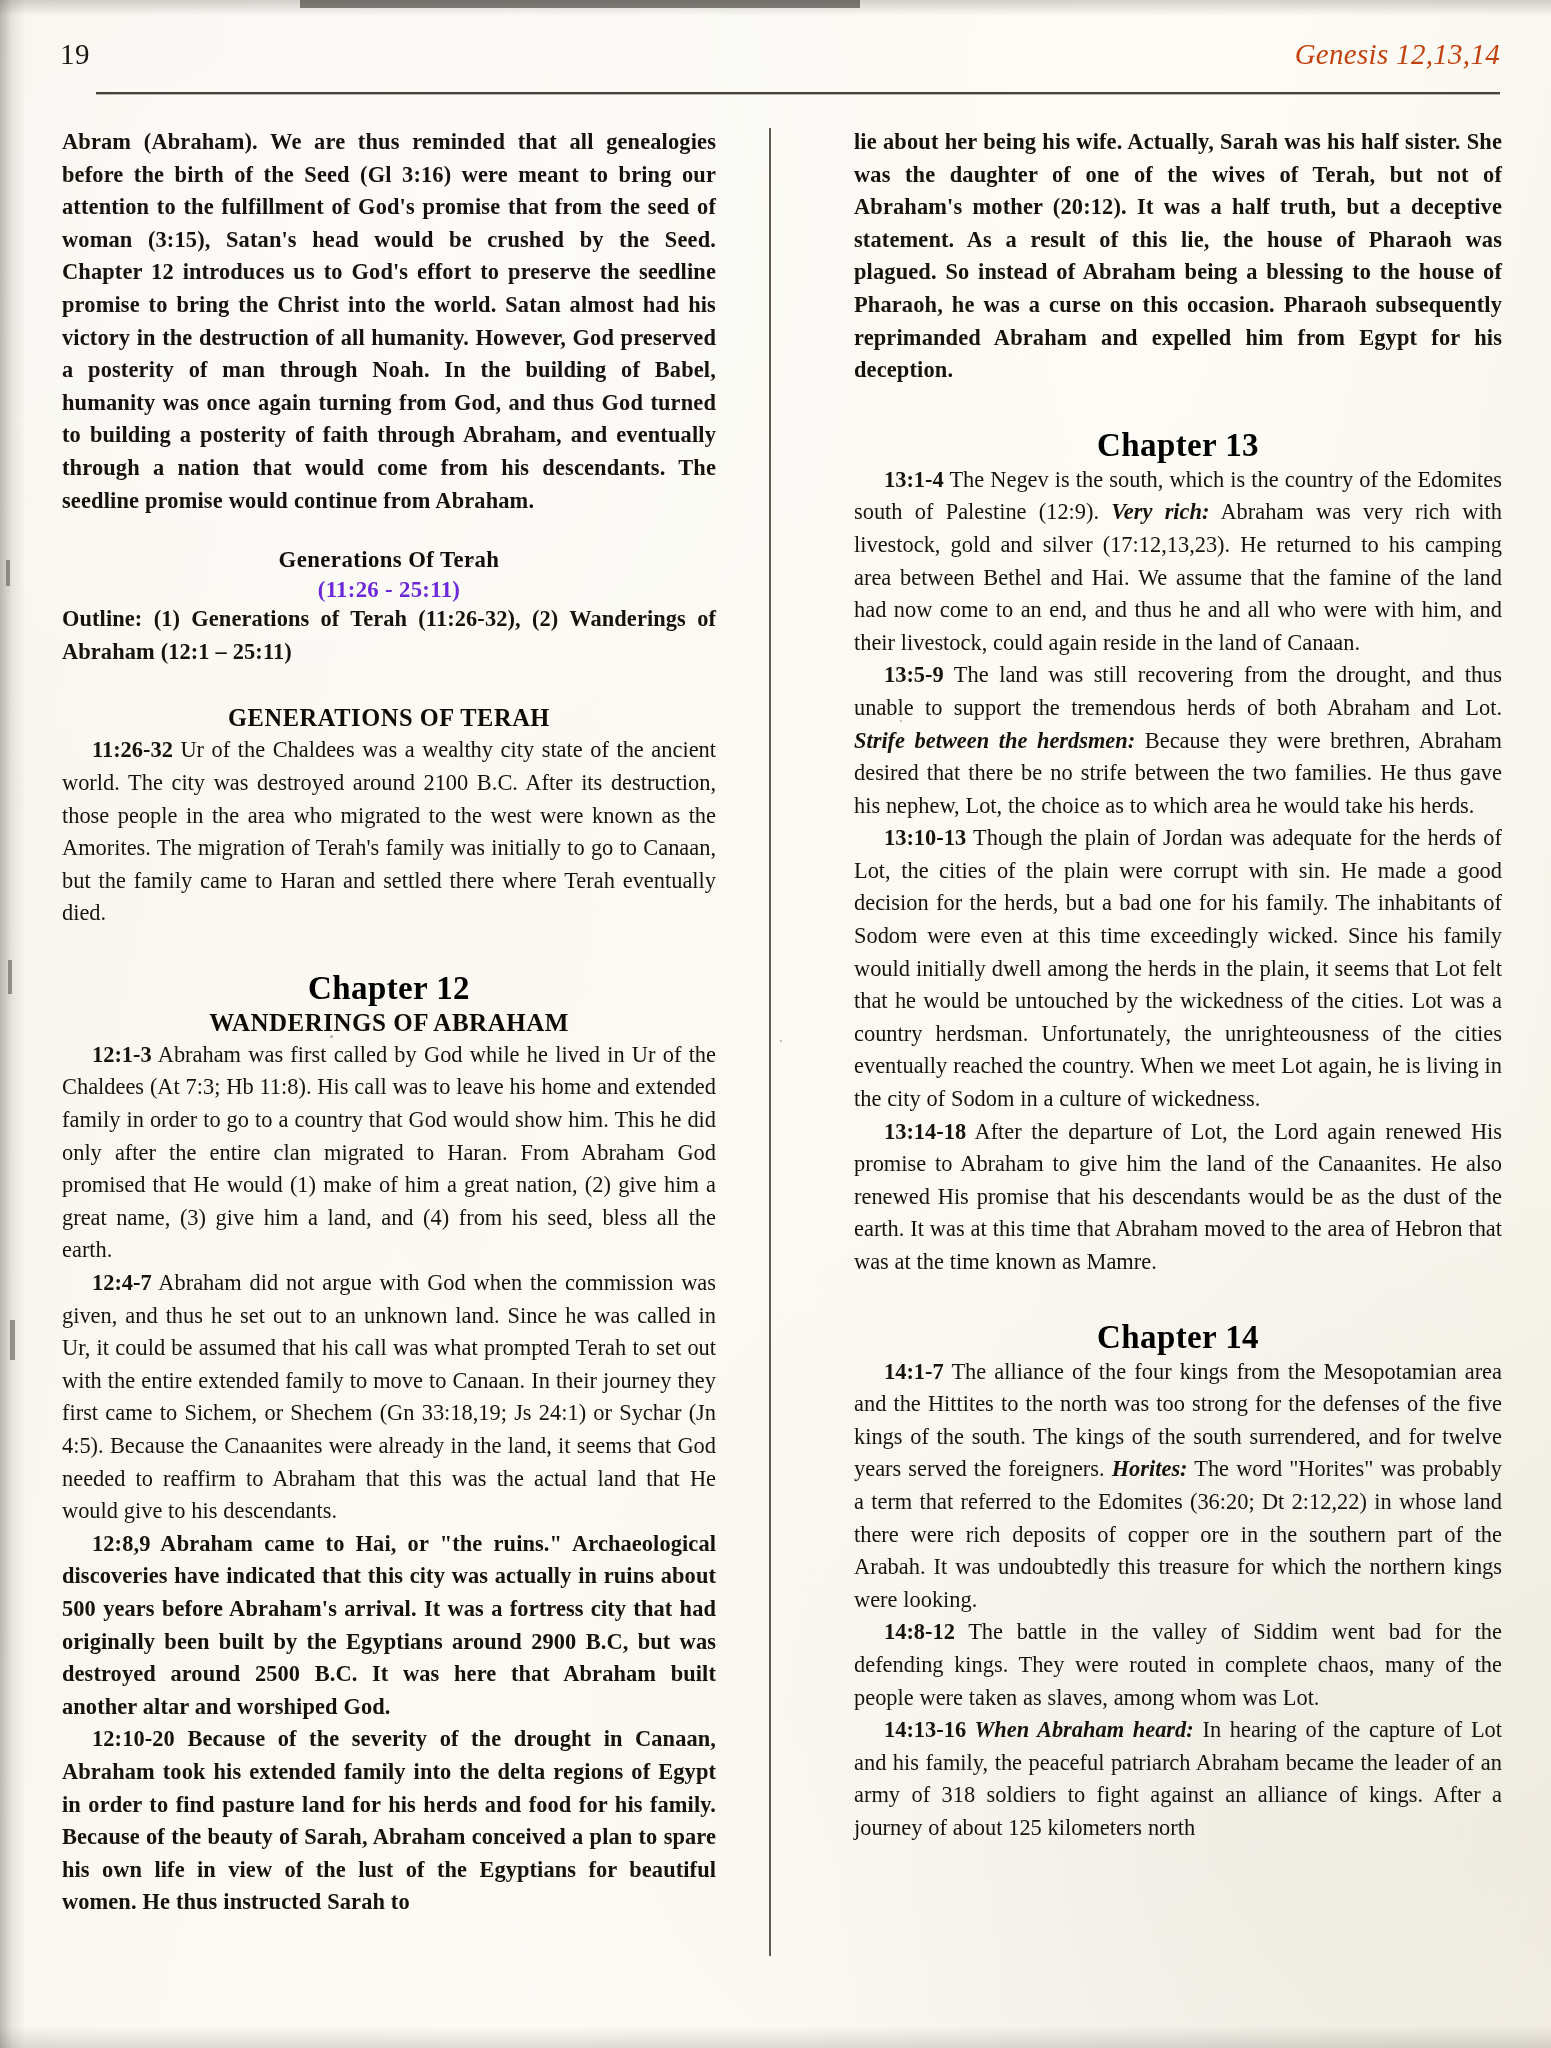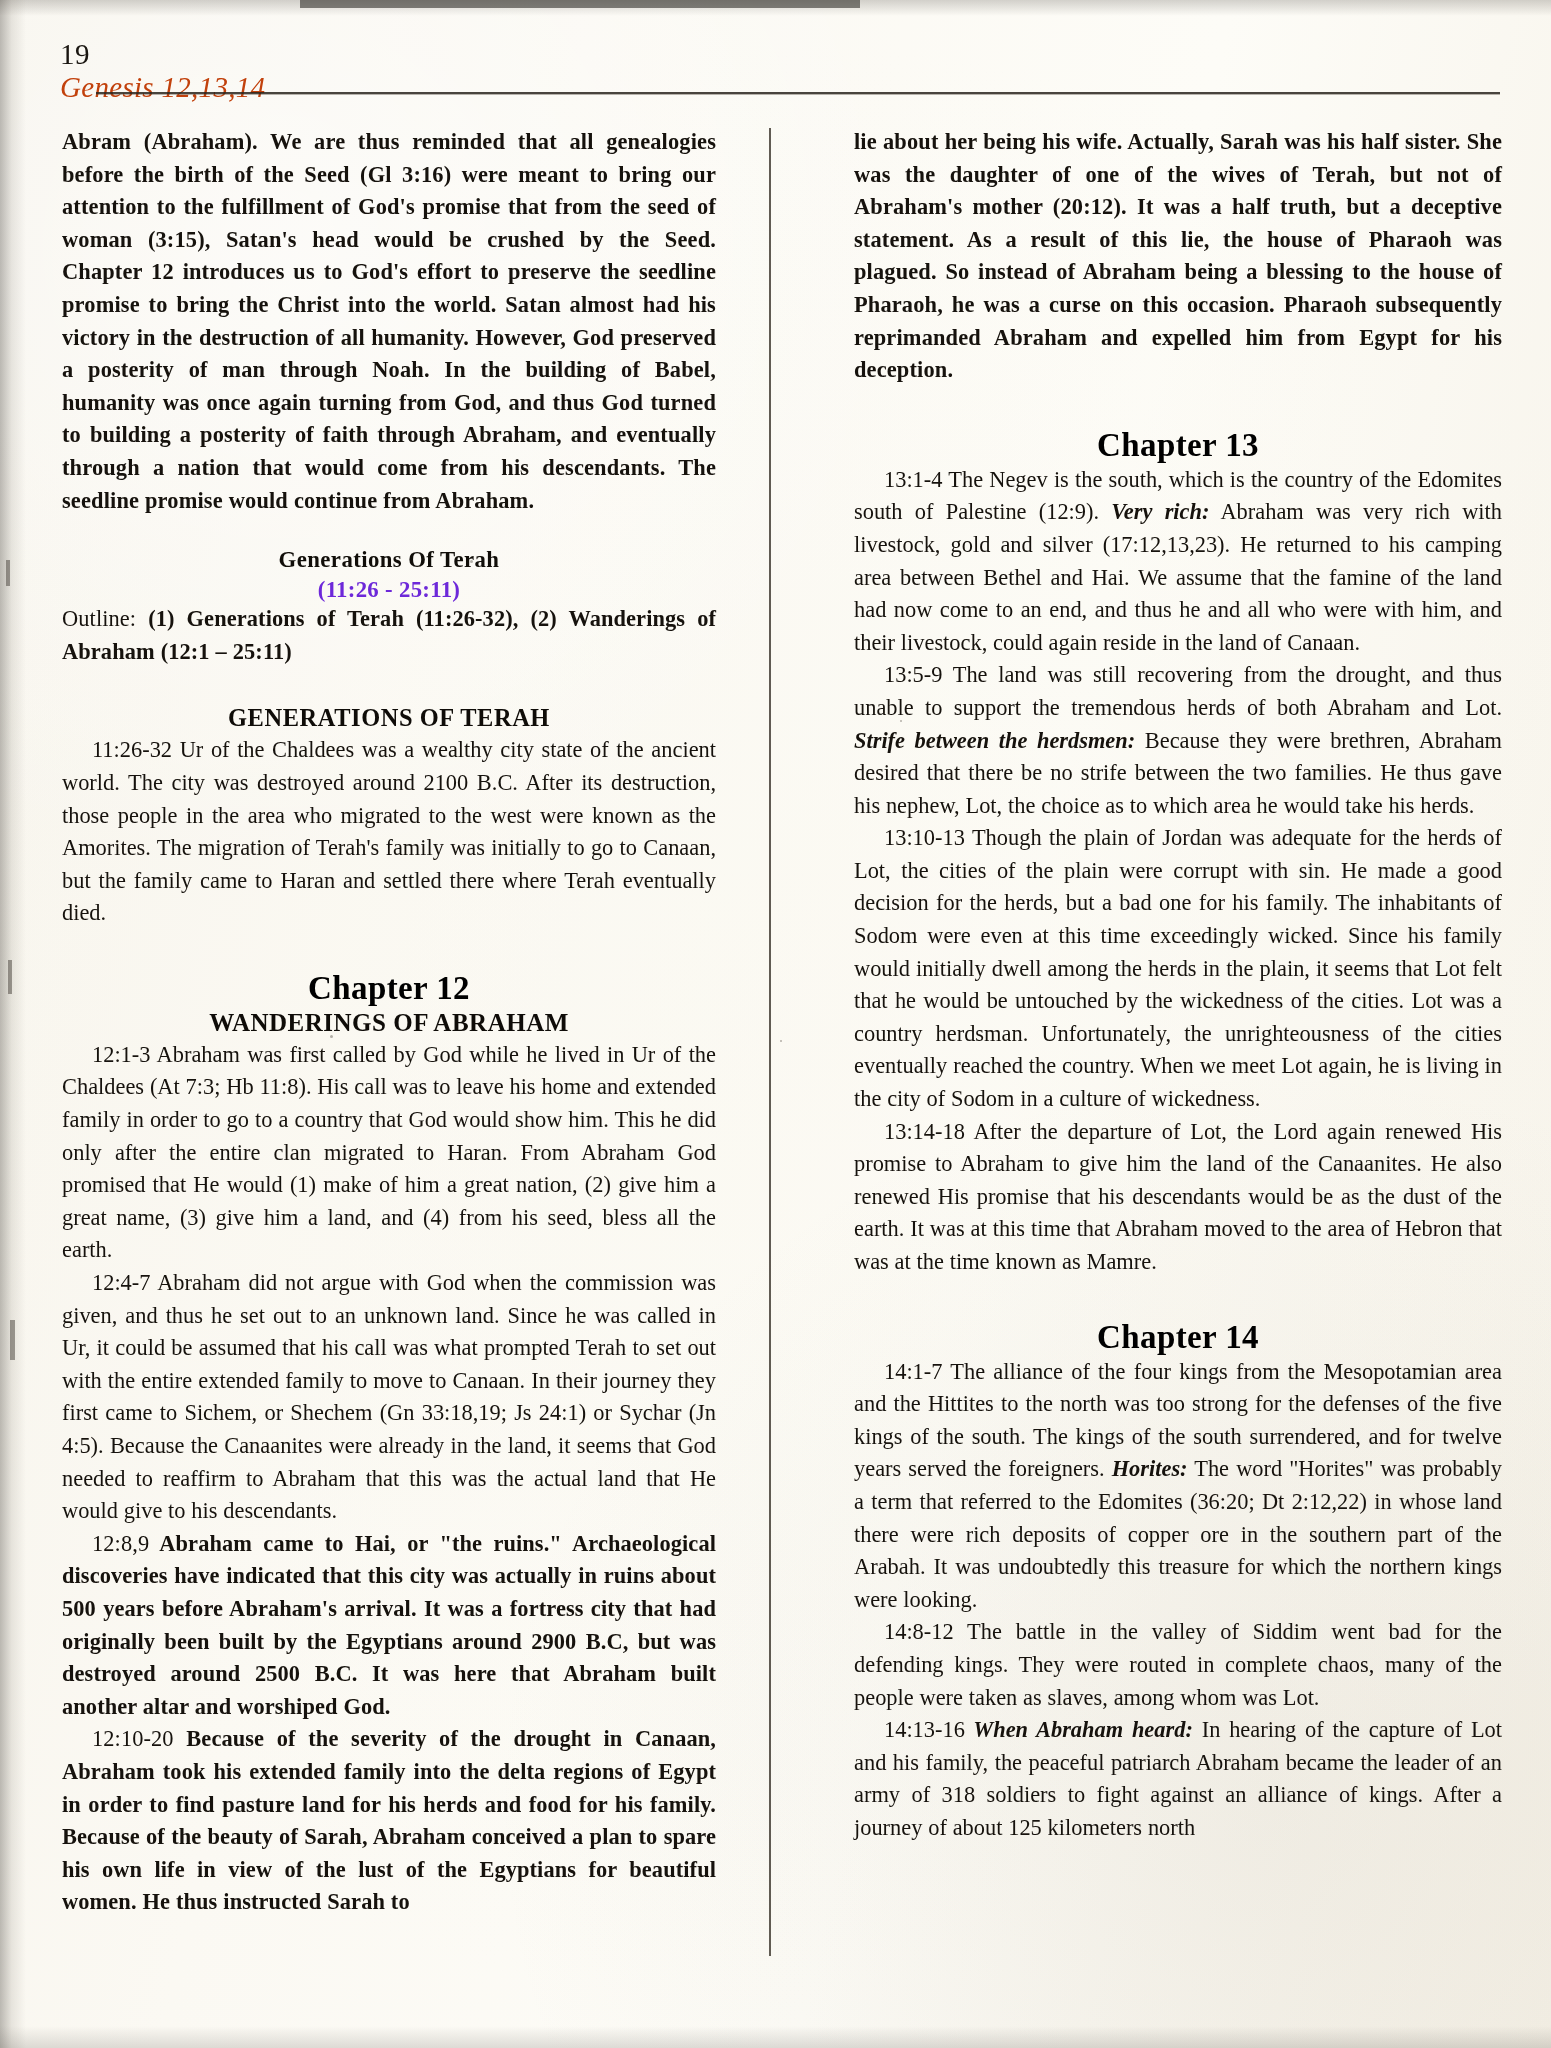--- a/index.html
+++ b/index.html
@@ -77,21 +77,20 @@
   
   .runhead {
     position: absolute;
     left: 60px;
     top: 38px;
     width: 1440px;
     display: flex;
     align-items: baseline;
     justify-content: space-between;
     font-family: "Liberation Serif", "DejaVu Serif", serif;
-    flex-direction: column;
   }
   .folio {
     font-size: 29px;
     letter-spacing: 0.5px;
     color: #191510;
   }
   .runtitle {
     font-style: italic;
     font-weight: 700;
     font-size: 29px;
@@ -160,21 +159,21 @@
   p.indent { text-indent: 30px; }
 
   
   .w-bold   { font-weight: 700; letter-spacing: 0.15px; }
   .w-semi   { font-weight: 600; letter-spacing: 0.1px; }
   .w-norm   { font-weight: 400; }
   .ink-dark { color: #0e0b07; }
   .ink-mid  { color: #19150f; }
   .ink-soft { color: #231e17; }
 
-  .vref { font-weight: 400; }
+  .vref { font-weight: 700; }
   .emph { font-style: italic; font-weight: 700; }
 
   h2.sec-title {
     margin: 30px 0 0 0;
     text-align: center;
     font-size: 22.8px;
     font-weight: 700;
     letter-spacing: 0.4px;
     color: #110e09;
   }

